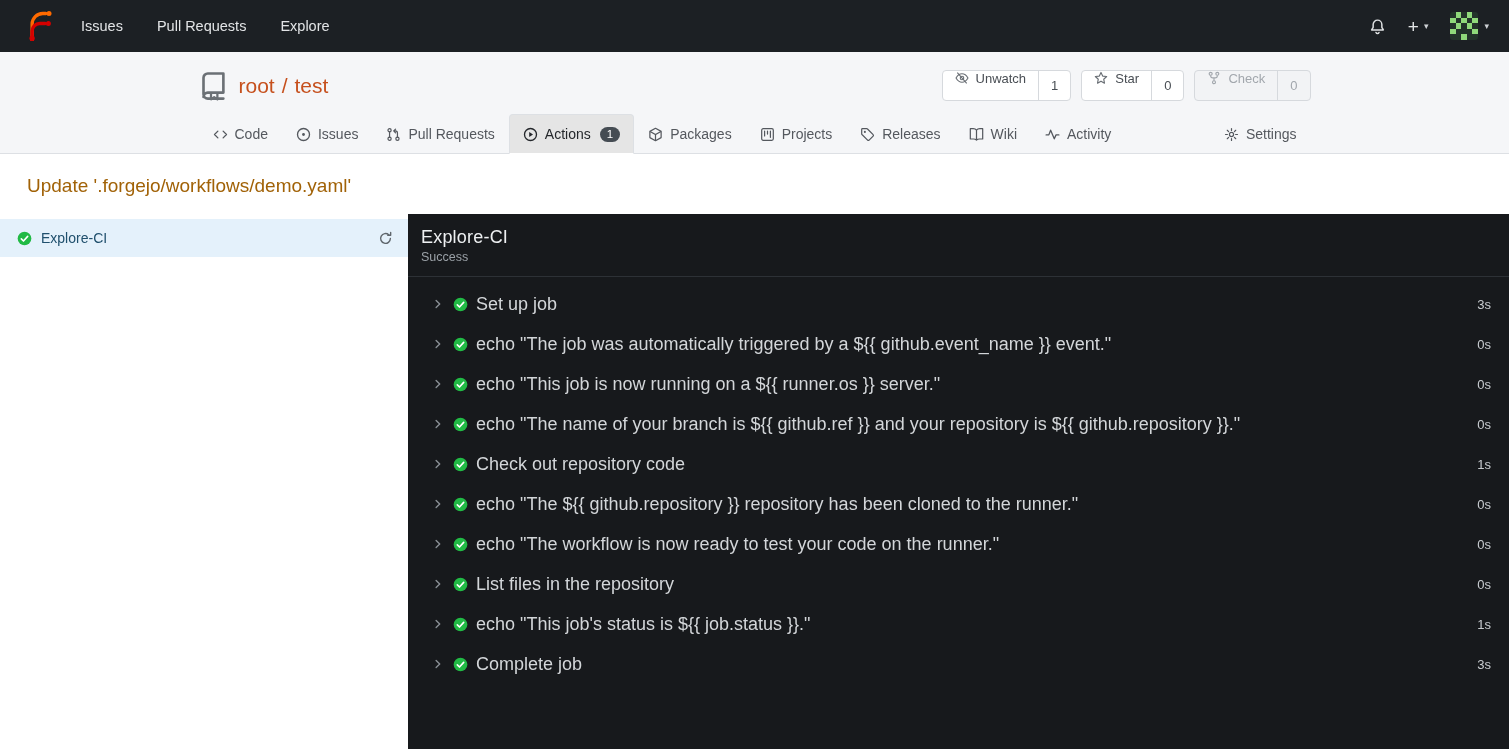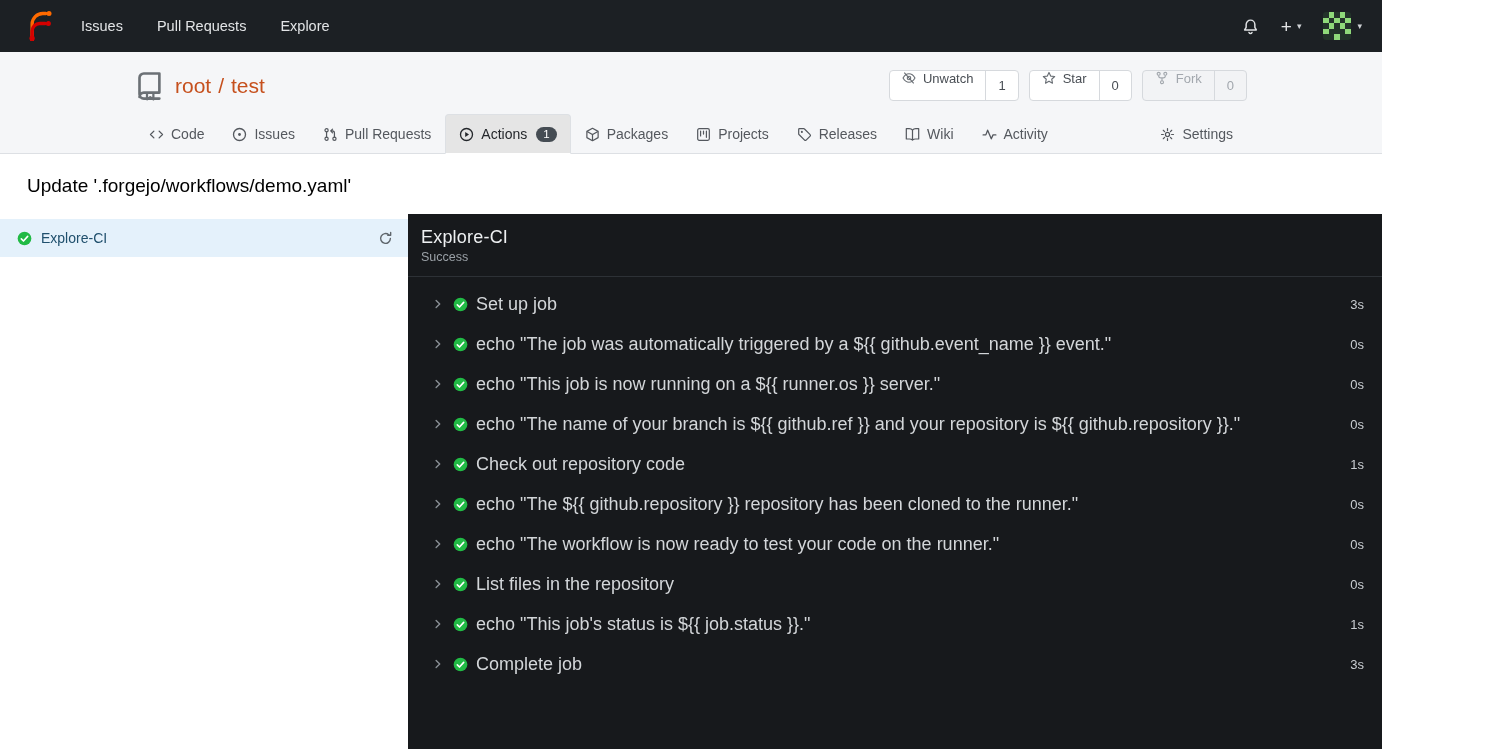--- a/index.html
+++ b/index.html
@@ -1,18 +1,18 @@
 <!DOCTYPE html>
 <html><head>
 <meta charset="utf-8">
 <style>
   *{margin:0;padding:0;box-sizing:border-box;}
   html,body{width:1509px;height:749px;overflow:hidden;background:#fff;
     font-family:"Liberation Sans",sans-serif;color:#212529;}
-  .screen{width:1382px;height:749px;display:flex;flex-direction:column;overflow:hidden;}
+  .screen{width:1509px;height:749px;display:flex;flex-direction:column;overflow:hidden;}
 
   
   .navbar{height:52px;background:#1c2024;display:flex;align-items:center;padding:0 14px;flex:none;}
   .brand{display:flex;align-items:center;padding:0 10px;cursor:pointer;}
   .brand svg{width:30px;height:30px;}
   .nav-items{display:flex;height:100%;}
   .nav-item{display:flex;align-items:center;padding:0 17px;color:#e2e4e6;font-size:14.5px;font-weight:500;cursor:pointer;}
   .nav-right{margin-left:auto;display:flex;align-items:center;gap:22px;padding-right:6px;}
   .bell-btn{color:#dfe1e3;display:flex;align-items:center;cursor:pointer;}
   .bell-btn svg{width:17px;height:17px;}
@@ -45,21 +45,21 @@
   .tab{display:flex;align-items:center;gap:7px;padding:11px 13px;font-size:14px;color:#54585e;
     cursor:pointer;border-radius:4px 4px 0 0;border:1px solid transparent;border-bottom:none;}
   .tab svg{width:15px;height:15px;flex:none;}
   .tab.active{background:#e5e5e5;border:1px solid #dde0e4;border-bottom:1px solid #fff;margin-bottom:-1px;
     color:#24272b;font-weight:500;}
   .tab-badge{background:#454c53;color:#fff;font-size:11.5px;border-radius:9px;padding:1.5px 7px;margin-left:2px;font-weight:400;}
   .tab-right{margin-left:auto;}
 
   
   .run-title-wrap{padding:21px 27px 17px;background:#fff;flex:none;}
-  .run-title{font-size:19px;font-weight:400;color:#000000;}
+  .run-title{font-size:19px;font-weight:400;color:#a16207;}
 
   
   .content{flex:1;display:flex;min-height:0;}
   .jobs-sidebar{width:408px;flex:none;background:#fff;padding-top:5px;}
   .job-item{display:flex;align-items:center;height:38px;padding:0 15px 0 17px;background:#e4f1fb;cursor:pointer;}
   .job-check{width:15px;height:15px;margin-right:9px;flex:none;}
   .job-name{font-size:14px;color:#20506d;}
   .job-refresh{margin-left:auto;color:#5f666c;width:15px;height:15px;cursor:pointer;flex:none;}
 
   .log-panel{flex:1;background:#17191c;display:flex;flex-direction:column;min-width:0;}
@@ -232,21 +232,21 @@
                 </svg>
               <span>Star</span>
             </div>
             <div class="btn-count">0</div>
           </div>
           <div class="btn-group disabled">
             <div class="btn-main">
               <svg>
                   <use href="#i-fork"></use>
                 </svg>
-              <span>Fork</span>
+              <span>Check</span>
             </div>
             <div class="btn-count">0</div>
           </div>
         </div>
       </div>
       <div class="tabs-row">
         <div class="tab">
           <svg>
               <use href="#i-code"></use>
             </svg>

